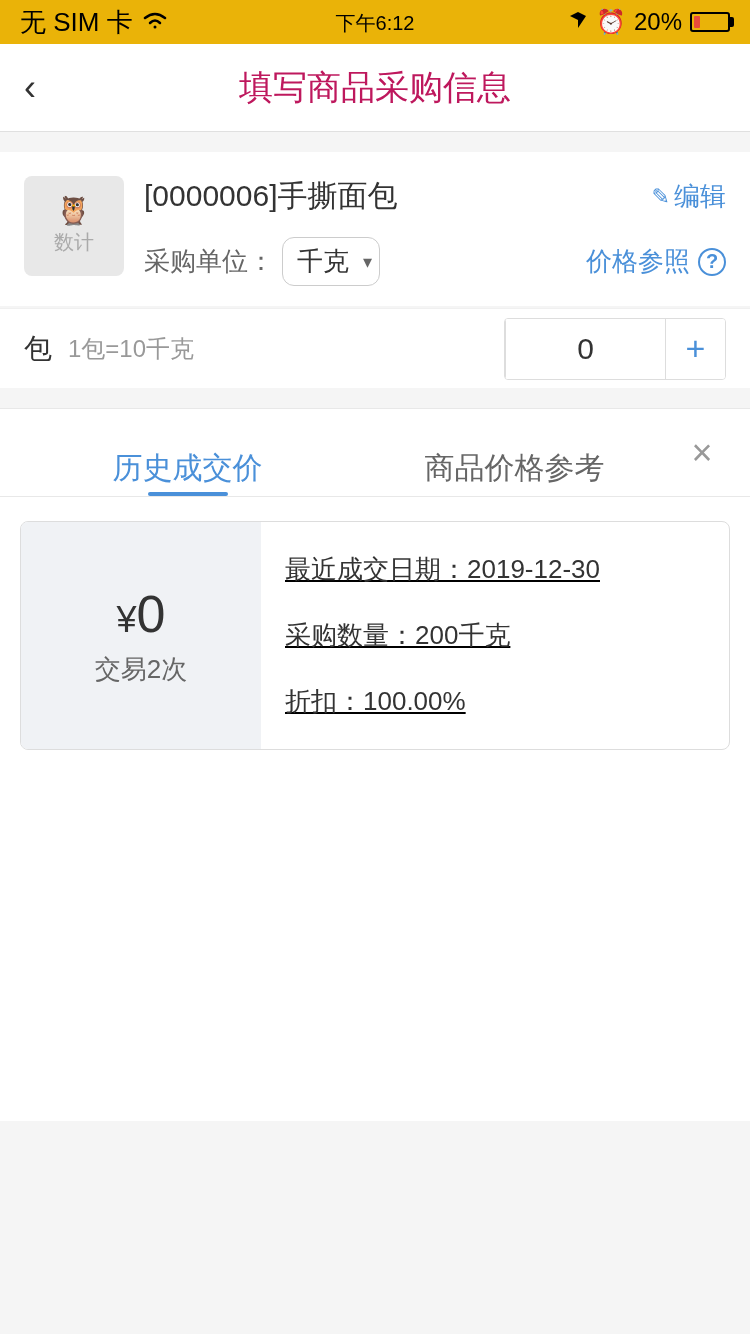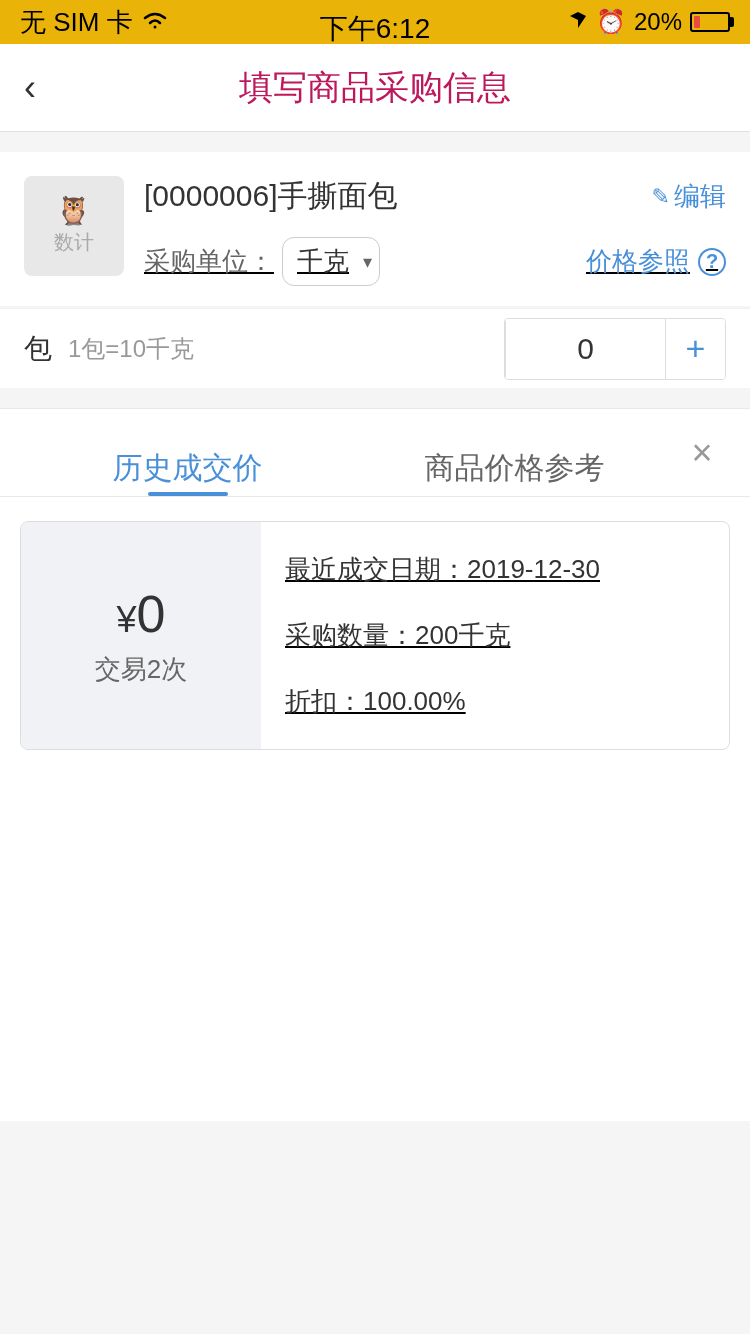--- a/index.html
+++ b/index.html
@@ -24,21 +24,21 @@
       font-size: 26px;
     }
     .status-left {
       display: flex;
       align-items: center;
       gap: 8px;
       font-size: 26px;
       color: #000;
     }
     .status-center {
-      font-size: 28px;
+      font-size: 20px;
       font-weight: 500;
       color: #000;
       position: absolute;
       left: 50%;
       transform: translateX(-50%);
       top: 10px;
     }
     .status-right {
       display: flex;
       align-items: center;
@@ -164,21 +164,20 @@
       gap: 4px;
       cursor: pointer;
     }
     .edit-icon-small {
       font-size: 22px;
     }
     .unit-row {
       display: flex;
       justify-content: space-between;
       margin-top: 20px;
-      text-decoration: underline;
     }
     .unit-label {
       font-size: 26px;
       color: #666;
     }
     .unit-select-wrapper {
       position: relative;
       display: inline-flex;
       align-items: center;
     }

